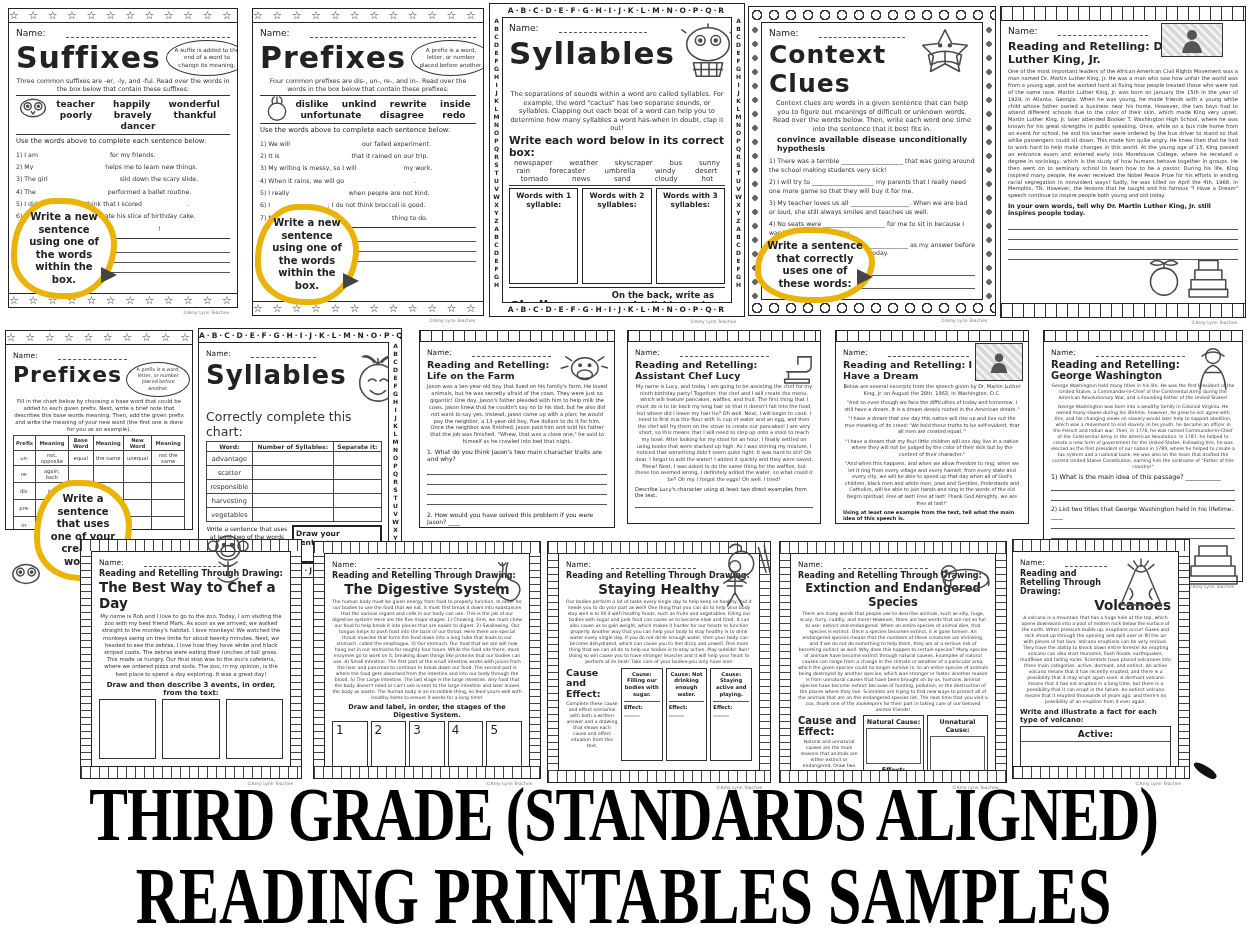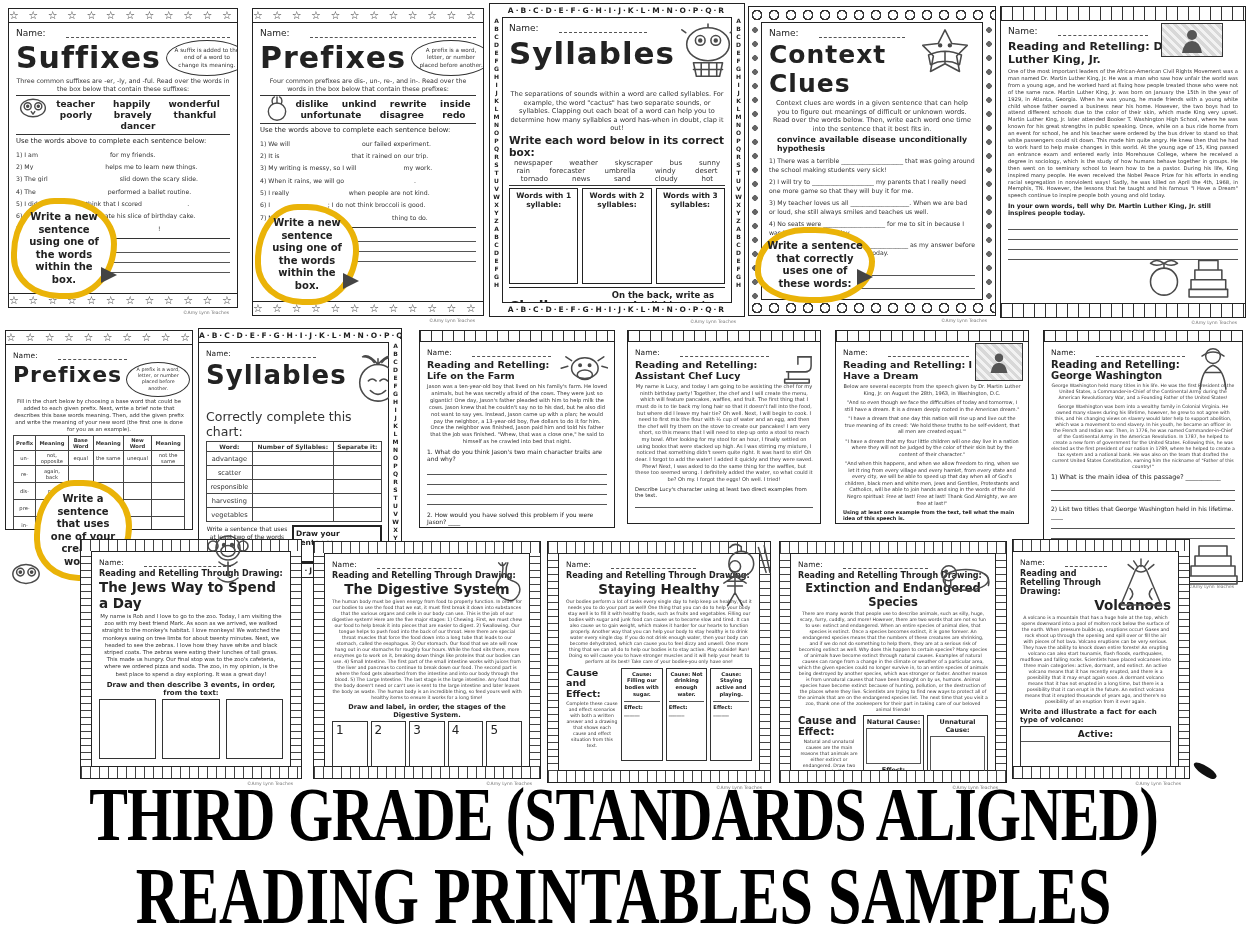--- a/index.html
+++ b/index.html
@@ -559,21 +559,21 @@
     <div class="strip top books-h" style="height:11px;"></div>
     <div class="strip bottom books-h" style="height:11px;"></div>
     <div class="vstrip left books-v" style="top:11px;bottom:11px;width:10px;"></div>
     <div class="vstrip right books-v" style="top:11px;bottom:11px;width:10px;"></div>
     <div class="pad" style="top:11px;bottom:11px;left:11px;right:11px;">
       <div class="name-row" style="margin-right:52px;font-size:7.5px;">
           <span>Name:</span>
           <span class="name-line"></span>
         </div>
       <div class="rr-sub">Reading and Retelling Through Drawing:</div>
-      <div class="rr-main" style="text-align:left;">The Jews Way to Spend a Day</div>
+      <div class="rr-main" style="text-align:left;">The Best Way to Chef a Day</div>
       <div class="passage center" style="font-size:5.4px;">My name is Rob and I love to go to the zoo. Today, I am visiting the zoo with my best friend Mark. As soon as we arrived, we walked straight to the monkey's habitat. I love monkeys! We watched the monkeys swing on tree limbs for about twenty minutes. Next, we headed to see the zebras. I love how they have white and black striped coats. The zebras were eating their lunches of tall grass. This made us hungry. Our final stop was to the zoo's cafeteria, where we ordered pizza and soda. The zoo, in my opinion, is the best place to spend a day exploring. It was a great day!</div>
       <div class="prompt" style="font-size:7px;text-align:center;">Draw and then describe 3 events, in order, from the text:</div>
       <div class="dbox-row">
         <div class="dbox"></div>
         <div class="dbox"></div>
         <div class="dbox"></div>
       </div>
       <div style="margin-top:3px;">
         <div class="wline"></div>
 

